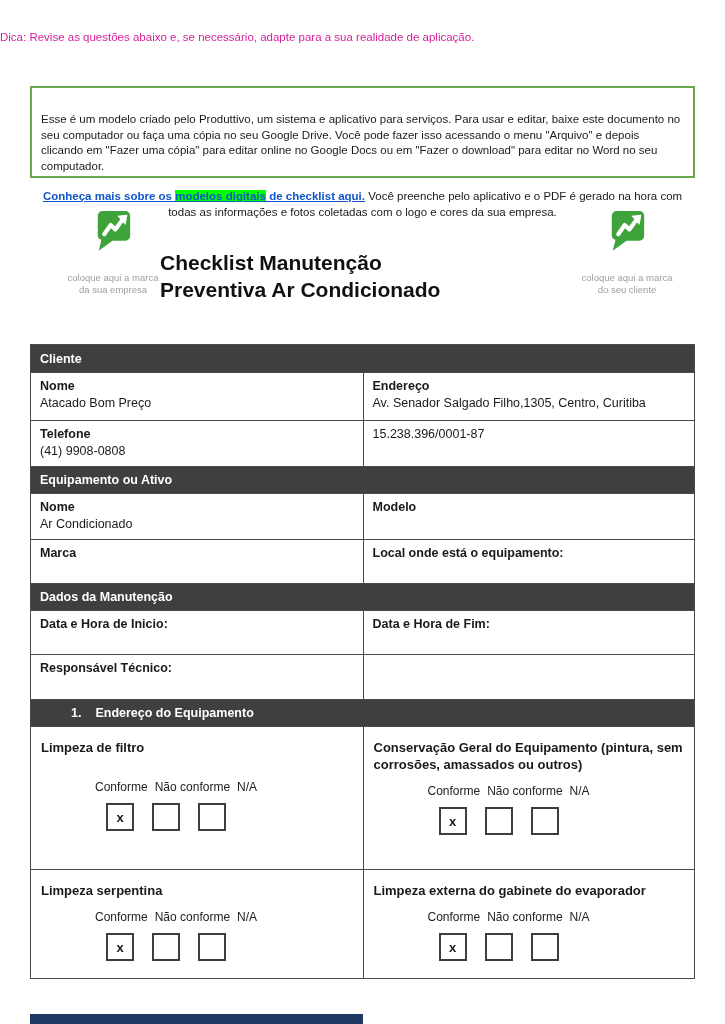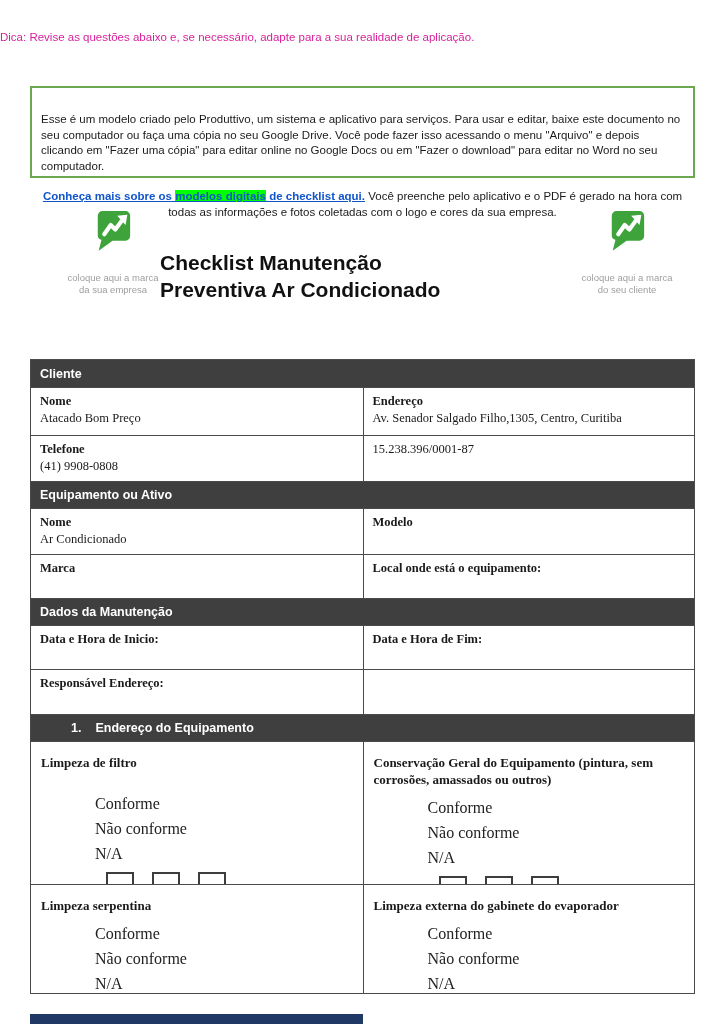--- a/index.html
+++ b/index.html
@@ -22,41 +22,41 @@
 
   .logo-block{position:absolute;width:150px;text-align:center;}
   .logo-left{top:210px;left:38px;}
   .logo-right{top:210px;left:552px;}
   .logo-icon{display:inline-block;width:37px;height:41px;}
   .logo-caption{margin-top:17px;font-size:9.5px;line-height:12px;color:#9e9e9e;}
 
   .title{position:absolute;top:228px;left:160px;width:405px;
        font-size:21px;font-weight:bold;line-height:27px;color:#111;margin-top:21px;}
 
-  .tbl{position:absolute;top:359px;left:30px;width:665px;
+  .tbl{position:absolute;top:344px;left:30px;width:665px;
        border:1.5px solid var(--tbl);background:#fff;}
   .sec-hdr{height:27px;background:var(--hdr-bg);color:var(--hdr-tx);
        font-weight:bold;font-size:12.5px;display:flex;align-items:center;
        padding-left:9px;border-top:1.5px solid var(--tbl);}
   .tbl > .sec-hdr:first-child{border-top:none;}
   .sec-hdr.numbered{padding-left:40px;}
   .sec-hdr .num{margin-right:14px;}
-  .row{display:flex;border-top:1.5px solid var(--tbl);font-family:Liberation Serif, serif;}
+  .row{display:flex;border-top:1.5px solid var(--tbl);}
   .cell{width:50%;padding:5px 9px;overflow:hidden;}
   .cell + .cell{border-left:1.5px solid var(--tbl);}
   .f-label{font-weight:bold;font-size:12.5px;line-height:17px;}
   .f-value{font-size:12.5px;line-height:17px;}
   .r-48{height:48px;} .r-46{height:46px;} .r-44{height:44px;} .r-45{height:45px;}
   .r-q1{height:143px;} .r-q2{height:109px;}
 
   .q-cell{padding:12px 10px 0 10px;}
   .q-title{font-weight:bold;font-size:13px;line-height:17px;}
   .opts{width:fit-content;margin-left:50px;}
   .mt-lg{margin-top:24px;} .mt-sm{margin-top:11px;}
-  .opt-labels{display:flex;gap:7px;font-size:16px;color:#222;padding-left:4px;flex-direction:column;}
+  .opt-labels{display:flex;gap:7px;font-size:12px;color:#222;padding-left:4px;}
   .opt-boxes{display:flex;gap:18px;margin:9px 0 0 15px;}
   .chk{width:28px;height:28px;border:2px solid #3d3d3d;display:flex;
        align-items:center;justify-content:center;font-weight:bold;font-size:13px;background:#fff;}
 
   .bottom-bar{position:absolute;left:30px;bottom:0;width:333px;height:10px;background:var(--bbar);}
 </style>
 </head>
 <body>
 
 <div class="page">
@@ -152,21 +152,21 @@
         <div class="f-label">Data e Hora de Inicio:</div>
         <div class="f-value"></div>
       </div>
       <div class="cell">
         <div class="f-label">Data e Hora de Fim:</div>
         <div class="f-value"></div>
       </div>
     </div>
     <div class="row r-45">
       <div class="cell">
-        <div class="f-label">Responsável Endereço:</div>
+        <div class="f-label">Responsável Técnico:</div>
         <div class="f-value"></div>
       </div>
       <div class="cell">
         <div class="f-label"></div>
         <div class="f-value"></div>
       </div>
     </div>
 
     <div class="sec-hdr numbered">
       <span class="num">1.</span>

